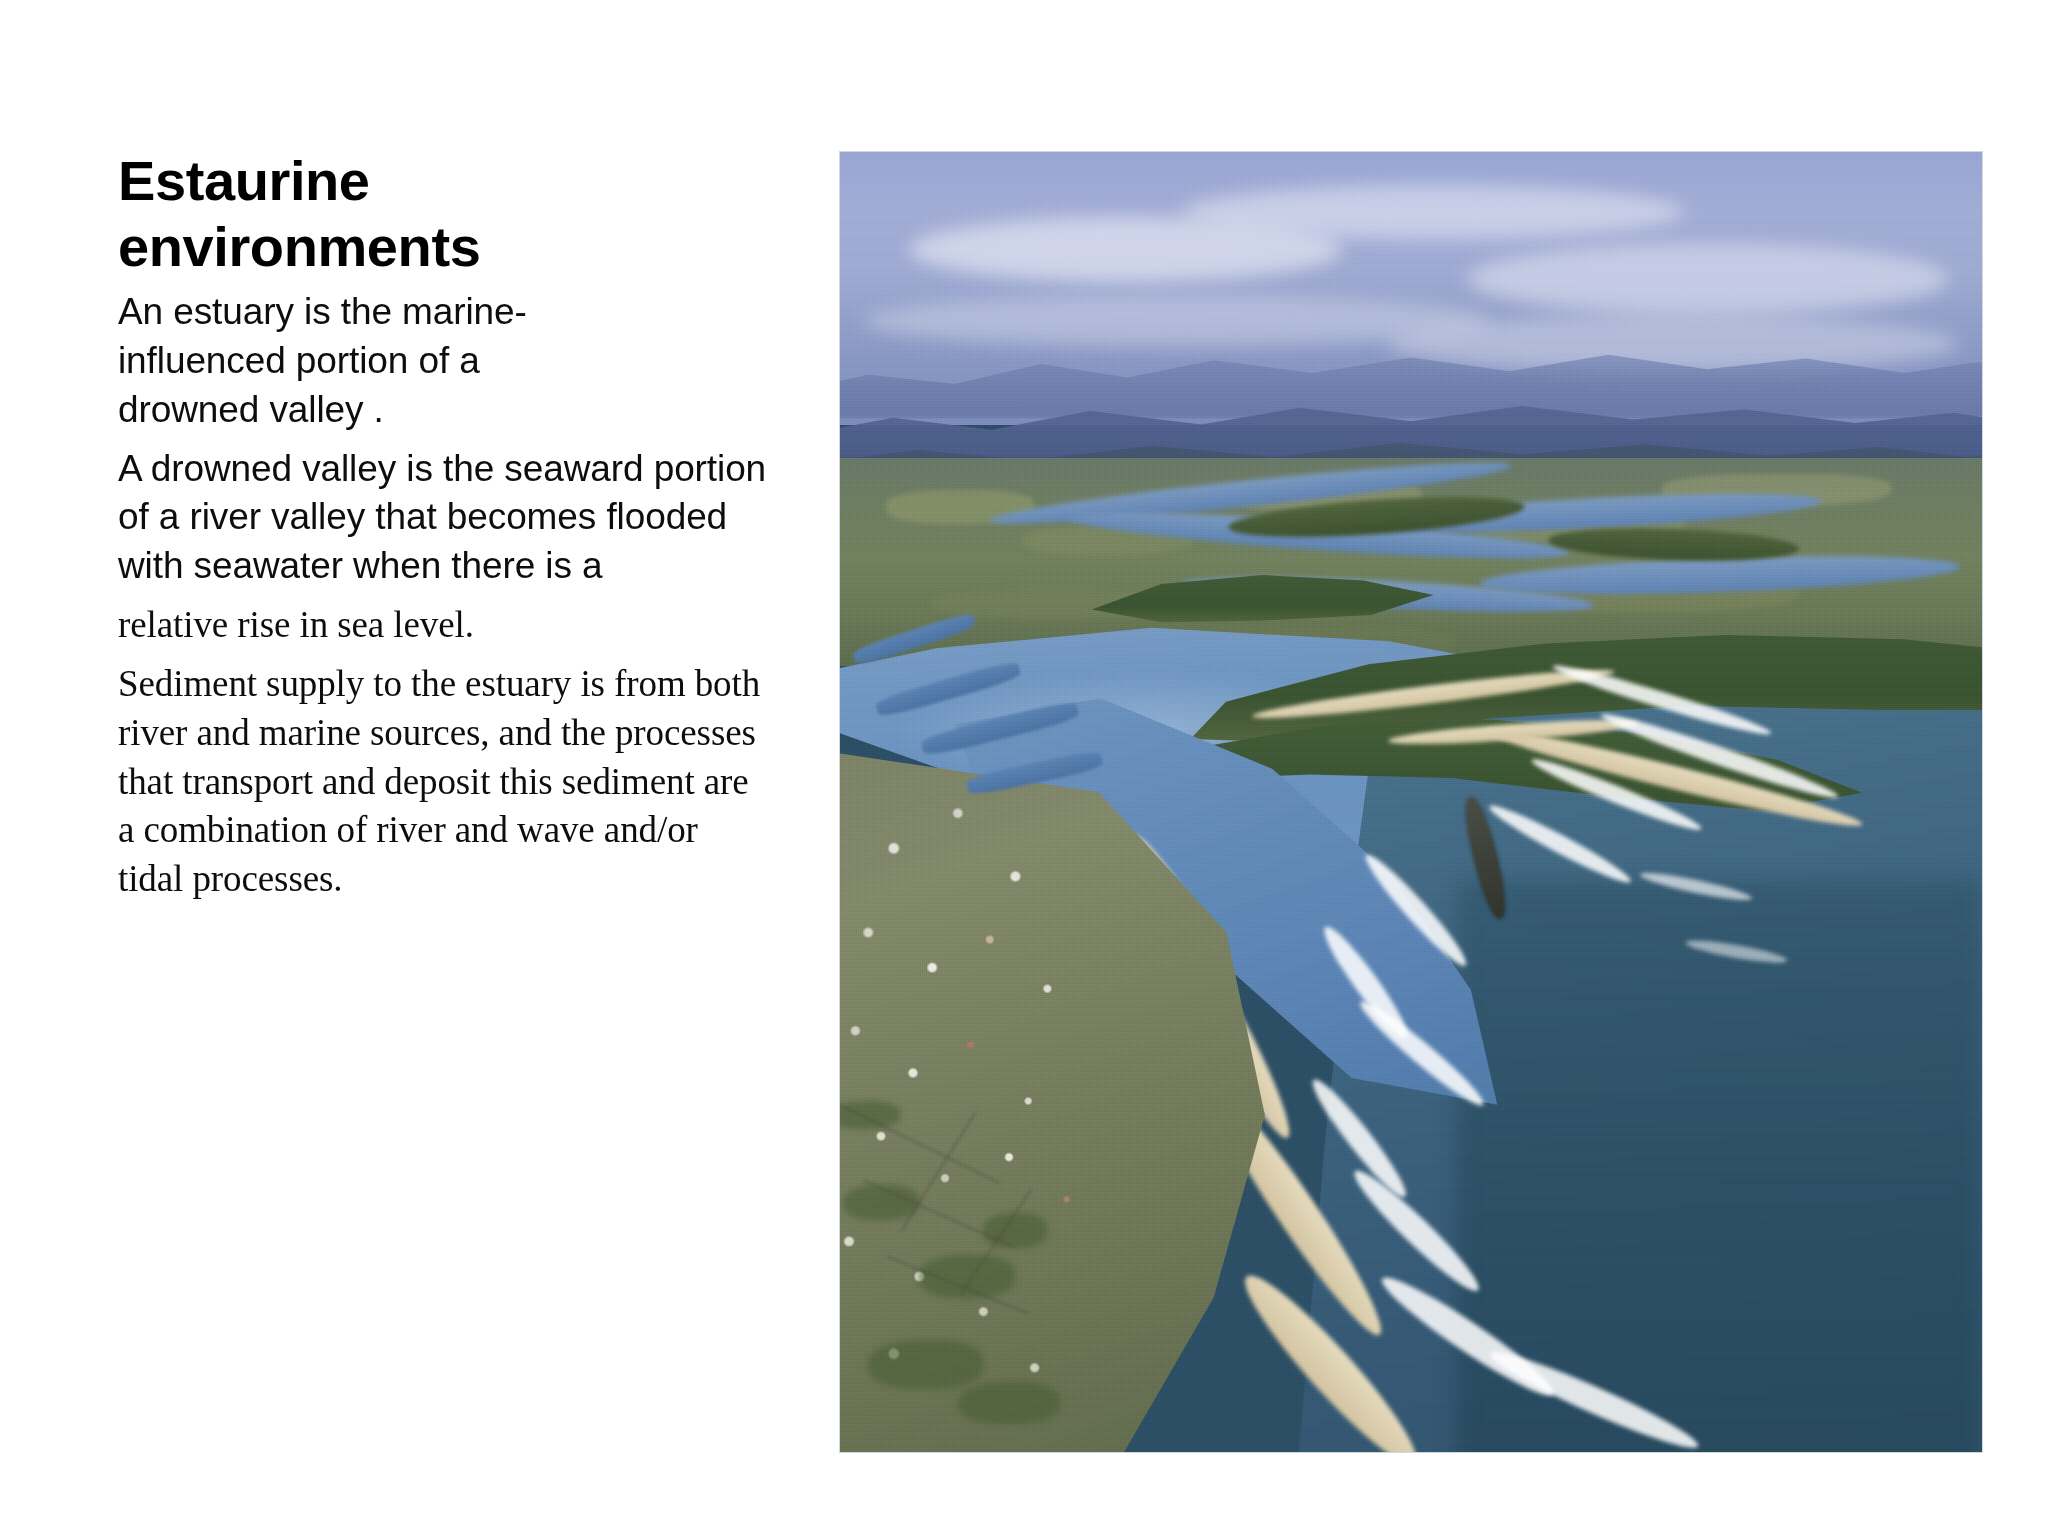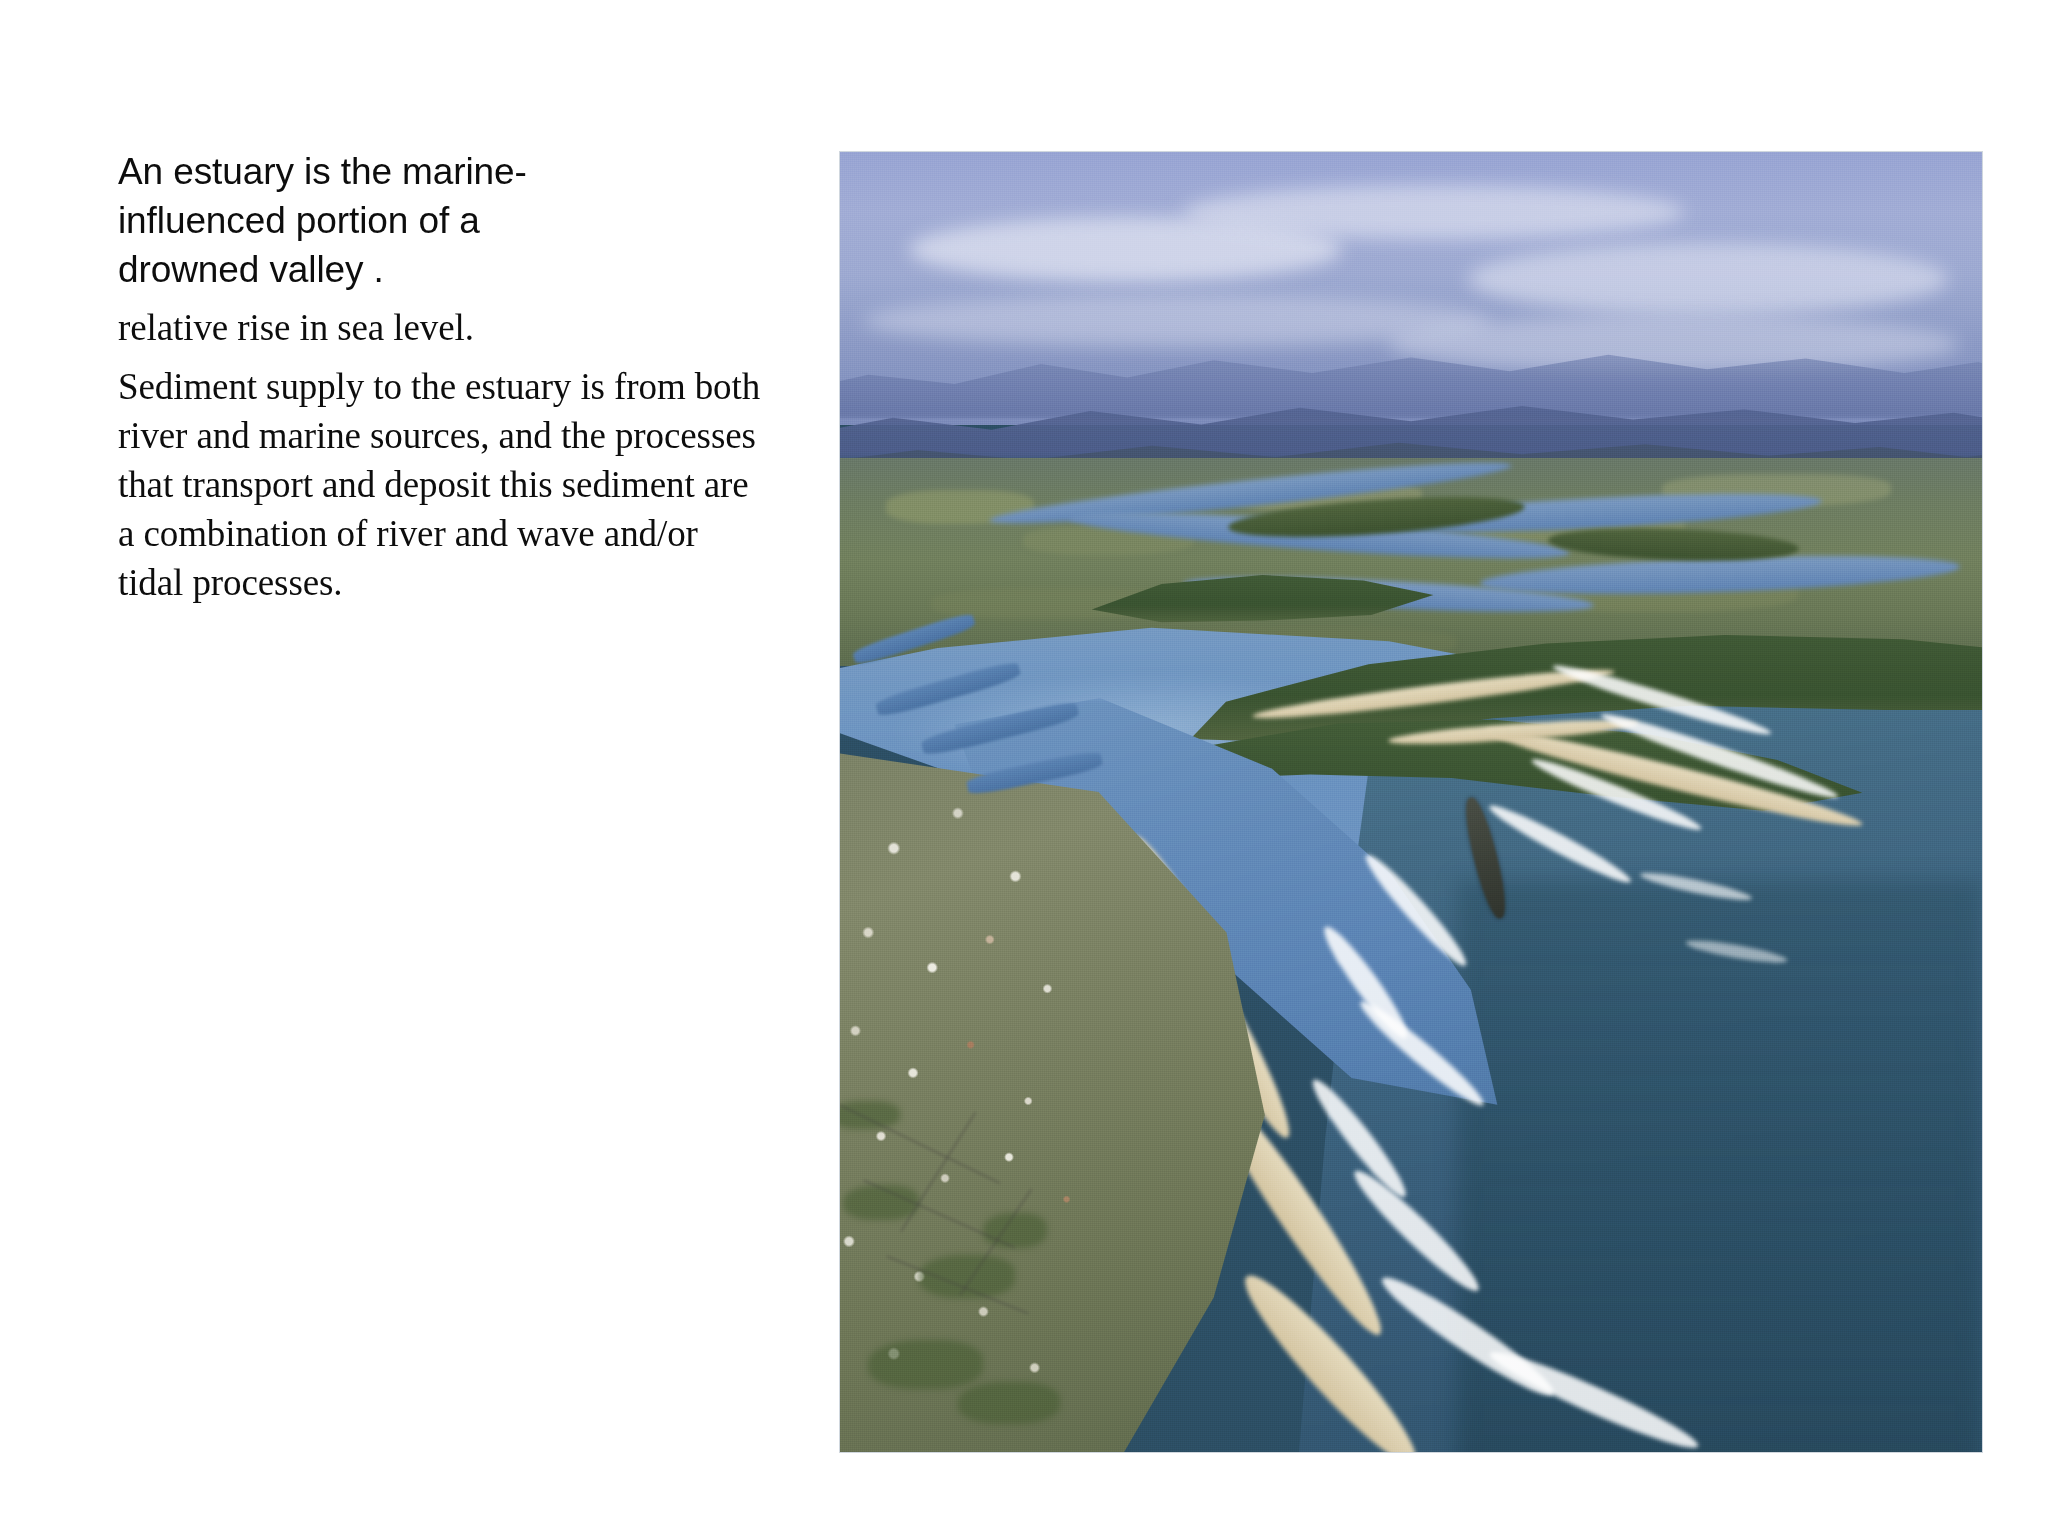--- a/index.html
+++ b/index.html
@@ -427,25 +427,27 @@
     mix-blend-mode: overlay;
   }
 </style>
 </head>
 <body>
 
 <div class="slide">
 
   <div class="text-column">
 
+    <h1 class="slide-title">Estaurine environments</h1>
 
     <div class="body-list">
 
       <p class="body-item w-narrow">An estuary is the marine-influenced portion of a drowned valley .</p>
 
+      <p class="body-item w-wide">A drowned valley is the seaward portion of a river valley that becomes flooded with seawater when there is a</p>
 
       <p class="body-item w-mid">relative rise in sea level.</p>
 
 
       <p class="body-item w-mid">Sediment supply to the estuary is from both river and marine sources, and the processes that transport and deposit this sediment are a combination of river and wave and/or tidal processes.</p>
 
     </div>
   </div>
 
   <div class="photo-frame">

